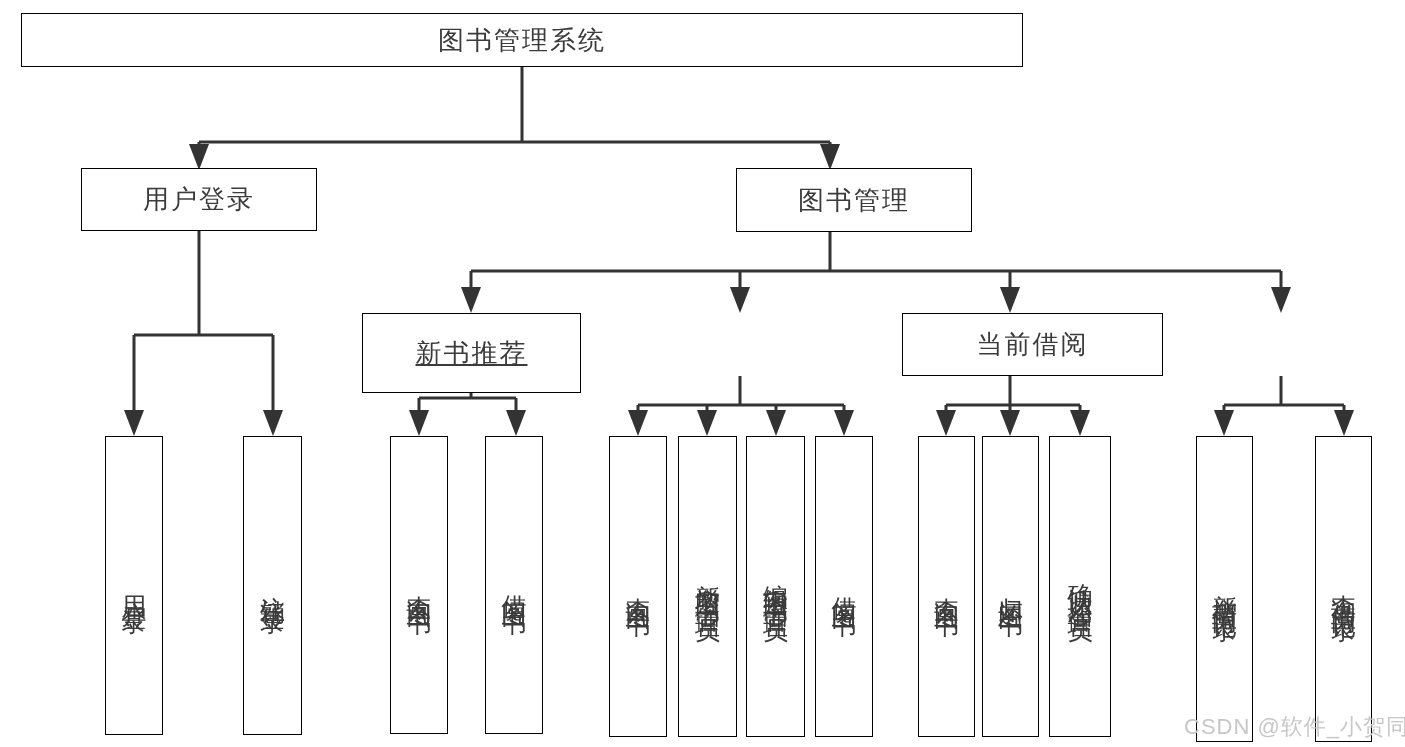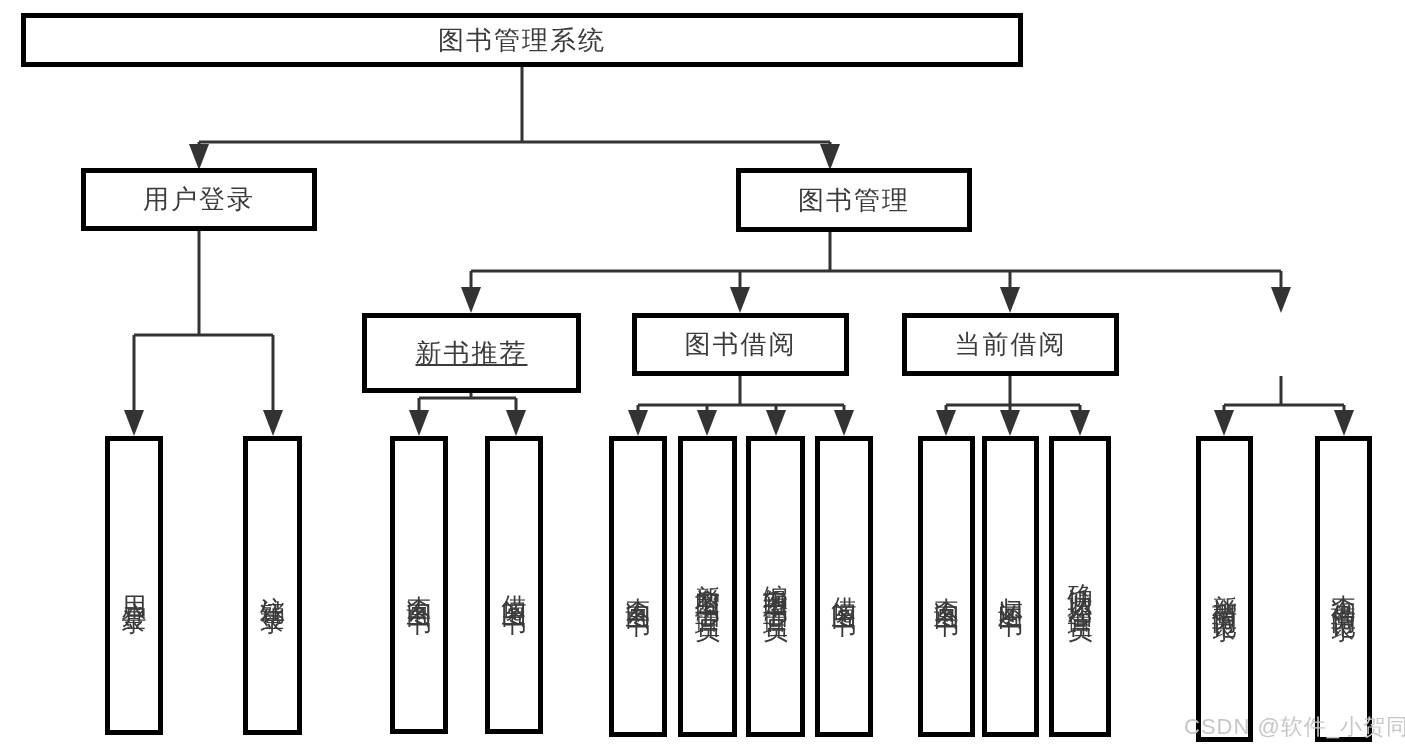--- a/index.html
+++ b/index.html
@@ -7,21 +7,21 @@
     position:relative;
     width:1405px; height:747px;
     background:#ffffff;
     overflow:hidden;
     font-family:"Liberation Sans", sans-serif;
   }
   .wires { position:absolute; left:0; top:0; width:1405px; height:747px; }
   .box {
     position:absolute;
     box-sizing:border-box;
-    border:5px solid #000000;
+    border:1px solid #000000;
     background:#ffffff;
     display:flex;
     align-items:center;
     justify-content:center;
     color:#3b3b3b;
   }
   .h { font-size:26px; letter-spacing:2px; white-space:nowrap; }
   .v {
     writing-mode:vertical-rl;
     font-size:25px;
@@ -36,21 +36,21 @@
     letter-spacing:1px;
     white-space:nowrap;
     z-index:5;
   }
   
   #n-root          { left:21px;  top:13px;  width:1002px; height:54px; }
   #n-userLogin     { left:81px;  top:168px; width:236px;  height:63px; }
   #n-bookMgmt      { left:712px; top:168px; width:236px;  height:64px;margin-left:24px; }
   #n-newBookRec    { left:362px; top:313px; width:219px;  height:80px;text-decoration:underline; }
   #n-bookBorrow    { left:632px; top:313px; width:217px;  height:63px; }
-  #n-currentBorrow { left:902px; top:313px; width:217px;  height:63px; }
+  #n-currentBorrow { left:902px; top:313px; width:261px;  height:63px; }
   #n-borrowRecords { left:1172px;top:313px; width:217px;  height:63px; }
   #n-ulQuery   { left:105px;  top:436px; width:58px; height:299px; }
   #n-ulLogout  { left:243px;  top:436px; width:59px; height:299px; }
   #n-nbQuery   { left:390px;  top:436px; width:58px; height:298px; }
   #n-nbBorrow  { left:485px;  top:436px; width:58px; height:298px; }
   #n-bbQuery   { left:609px;  top:436px; width:58px; height:301px; }
   #n-bbAdd     { left:678px;  top:436px; width:59px; height:301px; }
   #n-bbEdit    { left:746px;  top:436px; width:59px; height:301px; }
   #n-bbBorrow  { left:815px;  top:436px; width:58px; height:301px; }
   #n-cbQuery   { left:918px;  top:436px; width:57px; height:301px; }
@@ -110,21 +110,20 @@
       <polygon points="1334,410 1354,410 1344,436"></polygon>
     </g>
   </svg>
 
   <div class="box h" id="n-root">图书管理系统</div>
 
   <div class="box h" id="n-userLogin">用户登录</div>
   <div class="box h" id="n-bookMgmt">图书管理</div>
 
   <div class="box h" id="n-newBookRec">新书推荐</div>
-  <div class="box h" id="n-bookBorrow">图书借阅</div>
   <div class="box h" id="n-currentBorrow">当前借阅</div>
 
   <div class="box v" id="n-ulQuery">用户登录</div>
   <div class="box v" id="n-ulLogout">注销登录</div>
 
   <div class="box v" id="n-nbQuery">查询图书</div>
   <div class="box v" id="n-nbBorrow">借阅图书</div>
 
   <div class="box v" id="n-bbQuery">查询图书</div>
   <div class="box v" id="n-bbAdd">新增图书（管理员）</div>

